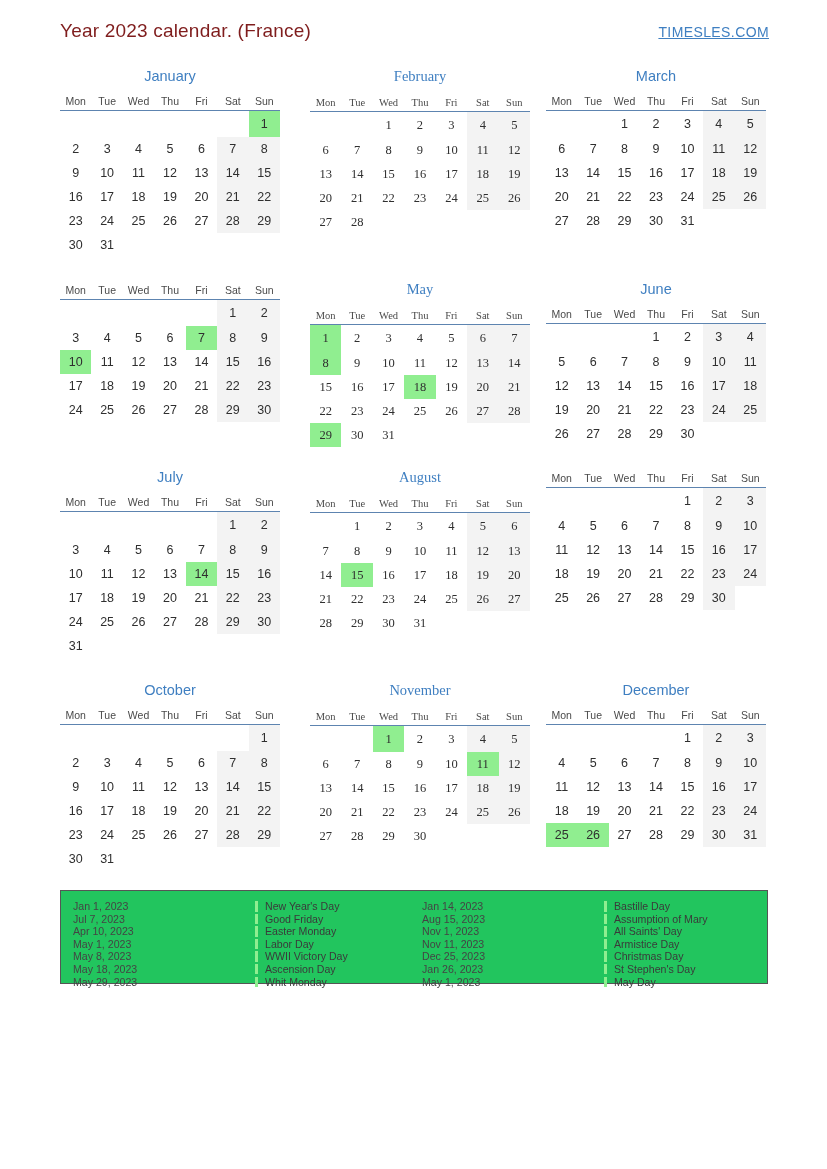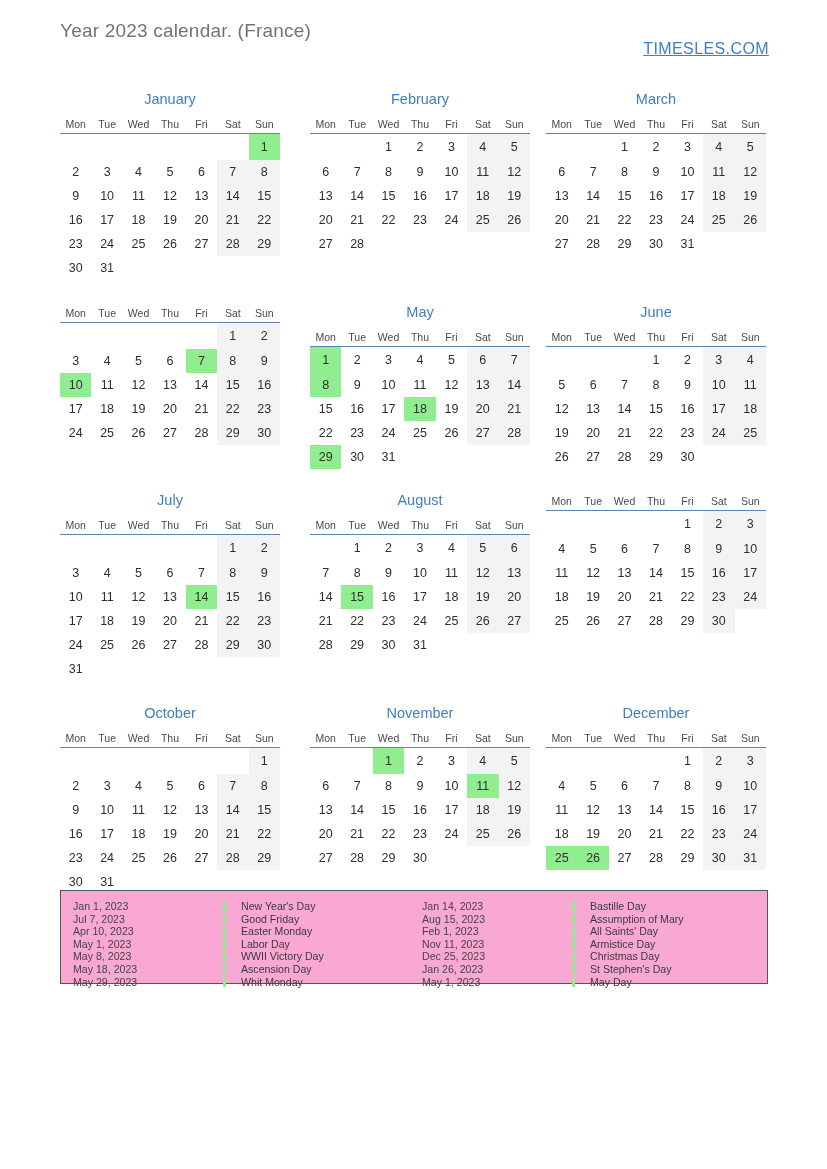--- a/index.html
+++ b/index.html
@@ -23,57 +23,57 @@
     top: 0;
     width: 827px;
     height: 62px;
   }
   .page-title {
     position: absolute;
     left: 60px;
     top: 20px;
     font-size: 19px;
     font-weight: 400;
-    color: #737373;
+    color: #7f1d1d;
     letter-spacing: 0.2px;
     white-space: nowrap;
   }
   .brand-link {
     position: absolute;
     right: 58px;
-    top: 40px;
-    font-size: 16px;
+    top: 24px;
+    font-size: 14px;
     color: #3f7fc1;
     letter-spacing: 0.4px;
     white-space: nowrap;
     margin-left: 12px;
   }
 
   
   .calendar-grid {
     position: absolute;
     left: 60px;
     top: 68px;
     width: 712px;
   }
   .month-row {
     display: flex;
     width: 712px;
   }
-  .month-row.r0 { height: 213px; margin-top: 23px; }
+  .month-row.r0 { height: 213px; }
   .month-row.r1 { height: 188px; }
   .month-row.r2 { height: 213px; }
   .month-row.r3 { height: 190px; }
 
   .month-block {
     width: 236px;
     box-sizing: border-box;
   }
   .month-block.col1 { padding-left: 0px; }
-  .month-block.col2 { padding-left: 0px; }
+  .month-block.col2 { padding-left: 0px; font-family: Liberation Serif, serif; }
   .month-block.col3 { padding-left: 0px; }
 
   .month-inner {
     width: 220px;
   }
   .month-block.col1 .month-inner { margin-left: 0px; }
   .month-block.col2 .month-inner { margin-left: 14px; }
   .month-block.col3 .month-inner { margin-left: 14px; }
 
   .month-name {
@@ -124,21 +124,21 @@
 
   
   .legend-box {
     position: absolute;
     left: 60px;
     top: 890px;
     width: 708px;
     height: 94px;
     border: 1.3px solid #555555;
     box-sizing: border-box;
-    background: #f9a8d4;
+    background: #22c55e;
   }
   .legend-cols {
     display: flex;
     padding: 9px 0 0 0;
     height: 100%;
     box-sizing: border-box;
   }
   .legend-col {
     display: flex;
     width: 50%;
@@ -160,22 +160,23 @@
     height: 12.6px;
     line-height: 12.6px;
     white-space: nowrap;
   }
   .legend-name {
     font-size: 10.6px;
     color: #3a3a3a;
     height: 12.6px;
     line-height: 12.6px;
     white-space: nowrap;
-    padding-left: 18px;
+    padding-left: 10px;
     position: relative;
+    margin-left: 32px;
   }
   .legend-name .bar {
     position: absolute;
     left: 0px;
     top: 1px;
     width: 3px;
     height: 10.5px;
     background: #90ee90;
     display: block;
   }
@@ -1023,21 +1024,21 @@
           <div class="legend-name"><span class="bar"></span>Labor Day</div>
           <div class="legend-name"><span class="bar"></span>WWII Victory Day</div>
           <div class="legend-name"><span class="bar"></span>Ascension Day</div>
           <div class="legend-name"><span class="bar"></span>Whit Monday</div>
         </div>
     </div>
     <div class="legend-col second">
       <div class="legend-dates">
           <div class="legend-date">Jan 14, 2023</div>
           <div class="legend-date">Aug 15, 2023</div>
-          <div class="legend-date">Feb 1, 2023</div>
+          <div class="legend-date">Nov 1, 2023</div>
           <div class="legend-date">Nov 11, 2023</div>
           <div class="legend-date">Dec 25, 2023</div>
           <div class="legend-date">Jan 26, 2023</div>
           <div class="legend-date">May 1, 2023</div>
         </div>
       <div class="legend-names">
           <div class="legend-name"><span class="bar"></span>Bastille Day</div>
           <div class="legend-name"><span class="bar"></span>Assumption of Mary</div>
           <div class="legend-name"><span class="bar"></span>All Saints' Day</div>
           <div class="legend-name"><span class="bar"></span>Armistice Day</div>

